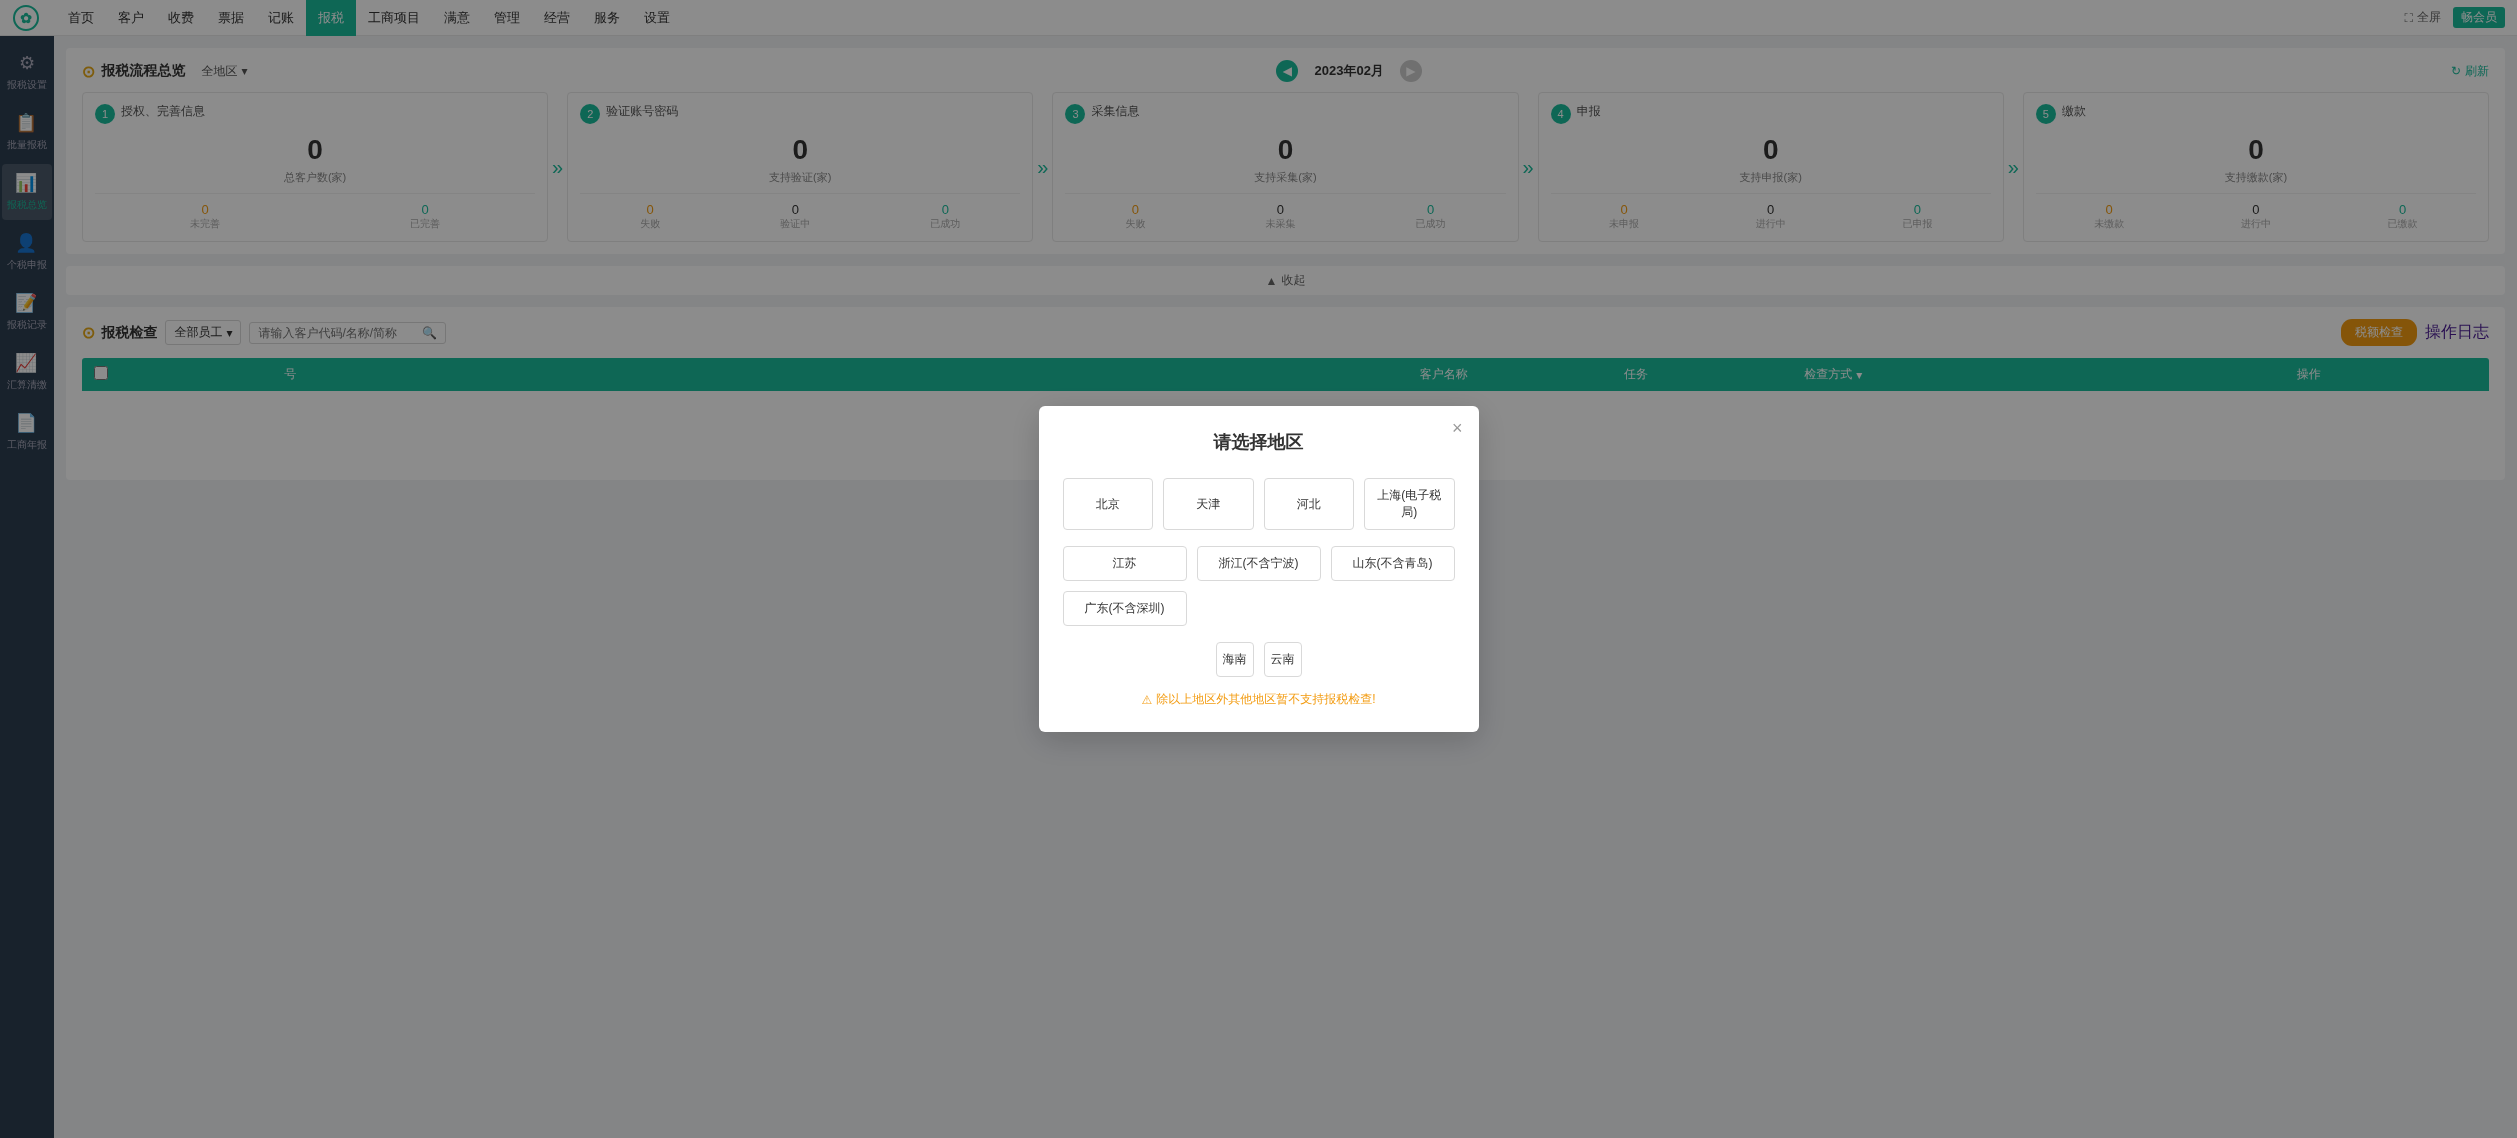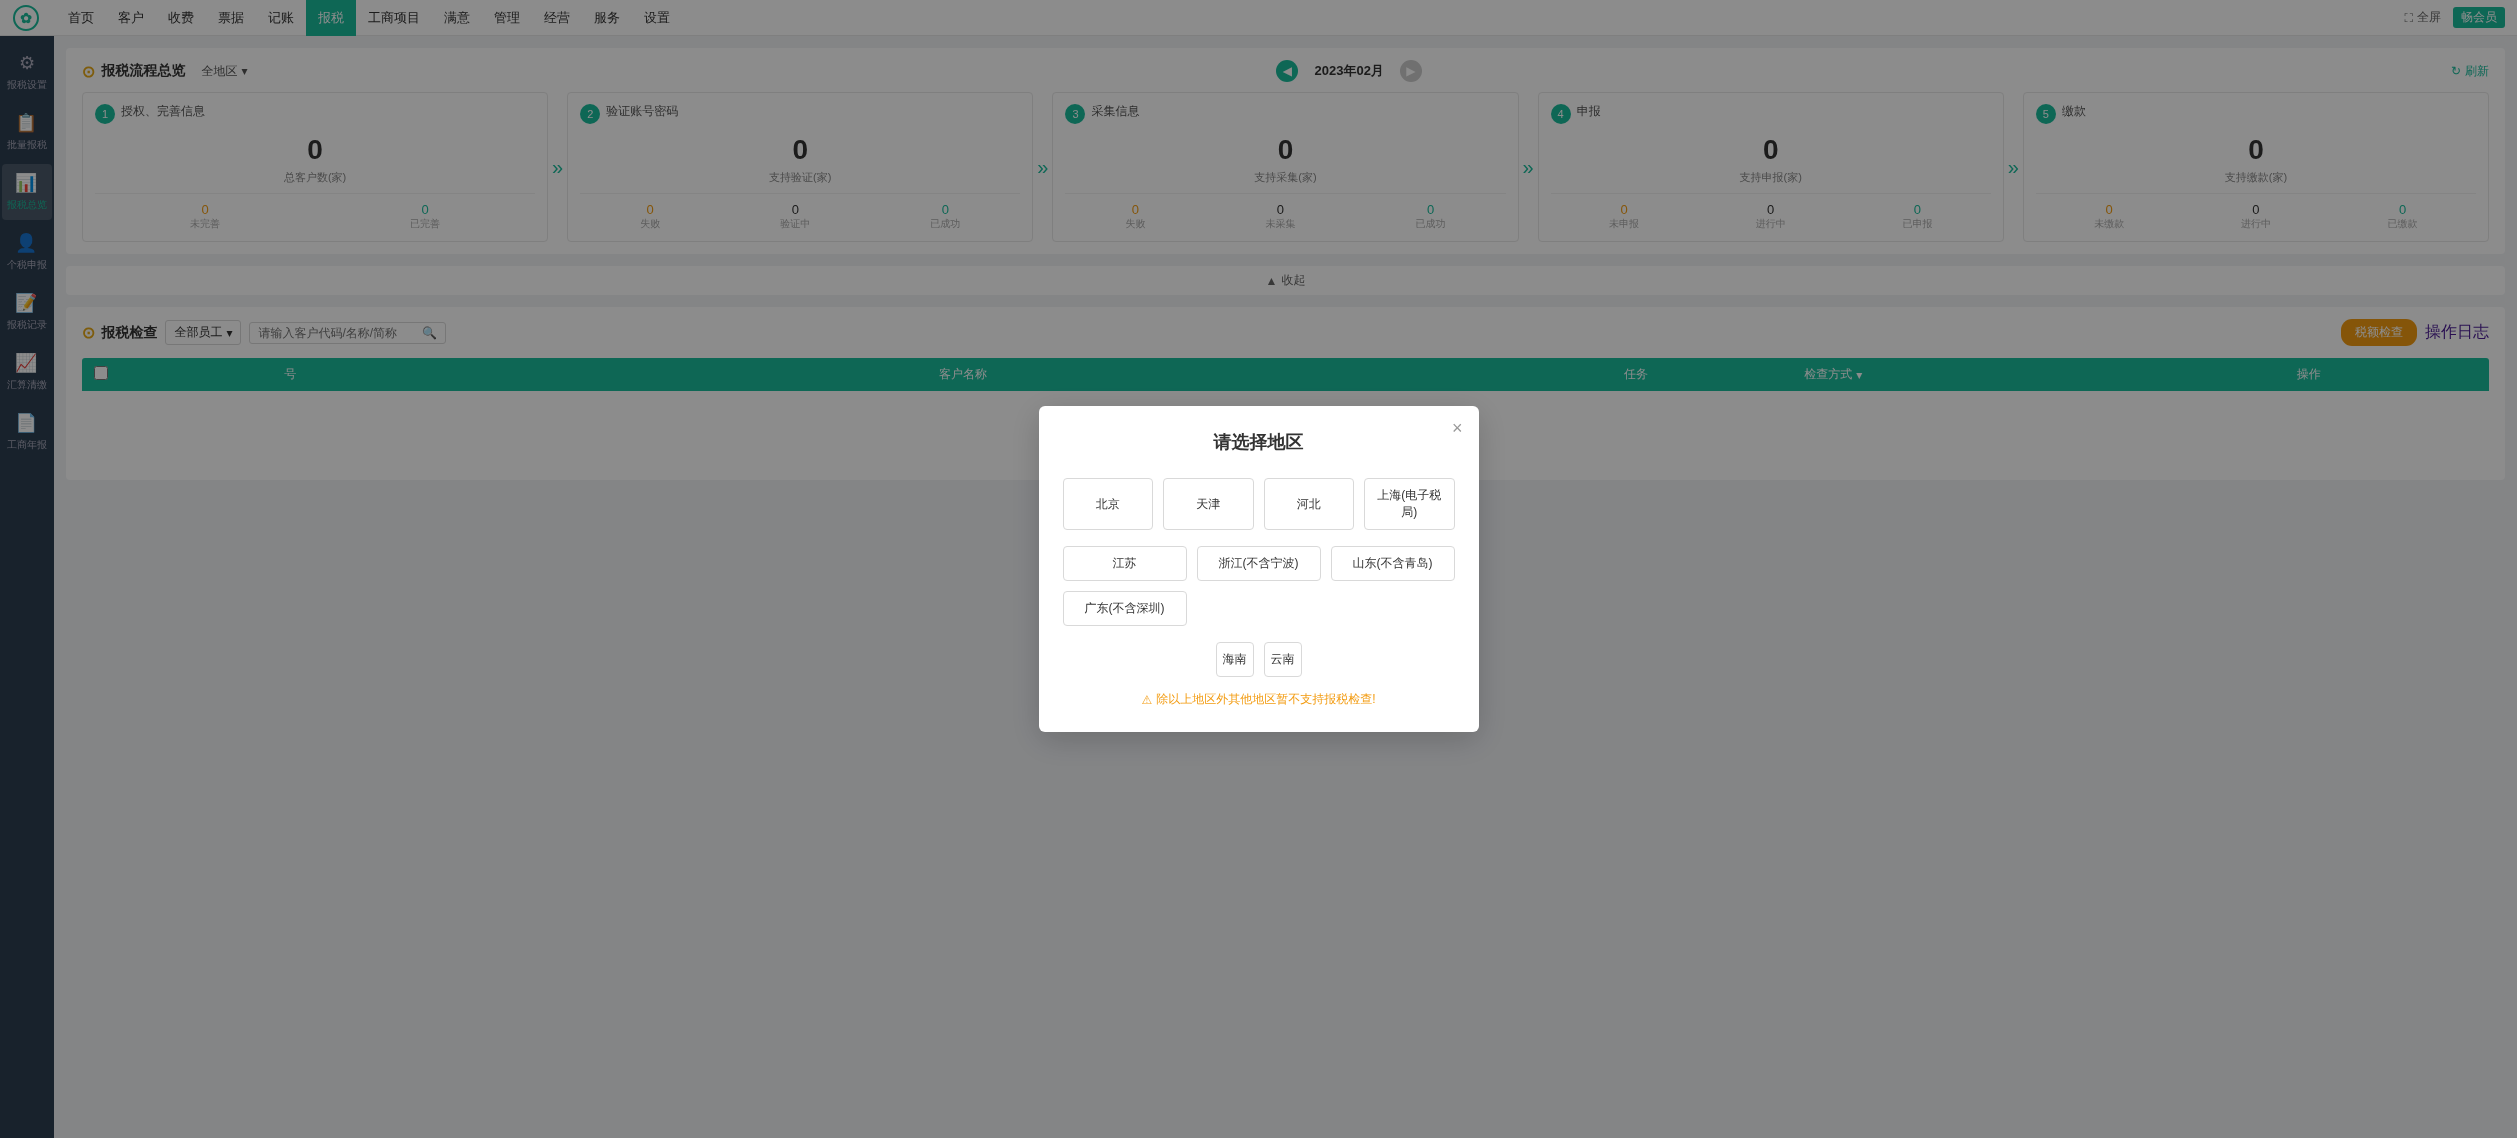--- a/index.html
+++ b/index.html
@@ -189,21 +189,21 @@
     .btn-link { color: #4c1d95; font-size: 16px; cursor: pointer; }
 
     .table-header {
       background: #1abc9c; color: #fff;
       display: flex; align-items: center;
       padding: 8px 12px;
       border-radius: 3px 3px 0 0;
       font-size: 12px;
     }
     .table-header-col { flex: 1; text-align: center; }
-    .table-header-col.name { flex: 3; text-align: center; }
+    .table-header-col.name { flex: 3; text-align: right; }
     .table-header-col.check { flex: 1; display: flex; align-items: center; gap: 4px; }
     .table-header-col.ops { flex: 1; text-align: center; }
     .table-check { width: 14px; height: 14px; border: 1px solid #fff; }
 
     .table-empty {
       padding: 30px; text-align: center; color: #aaa; font-size: 12px;
     }
 
     
     .overlay {

